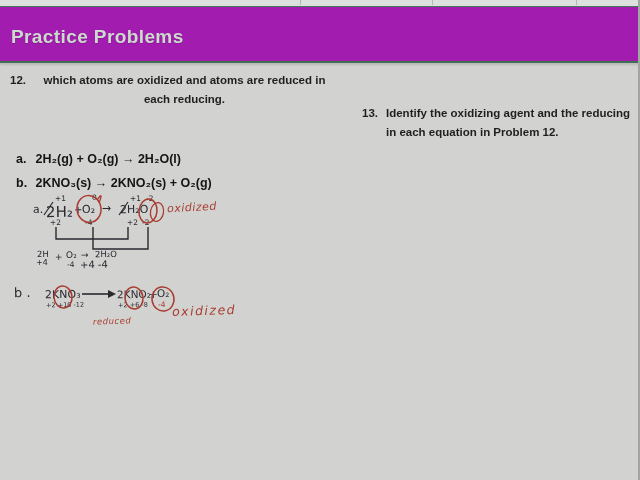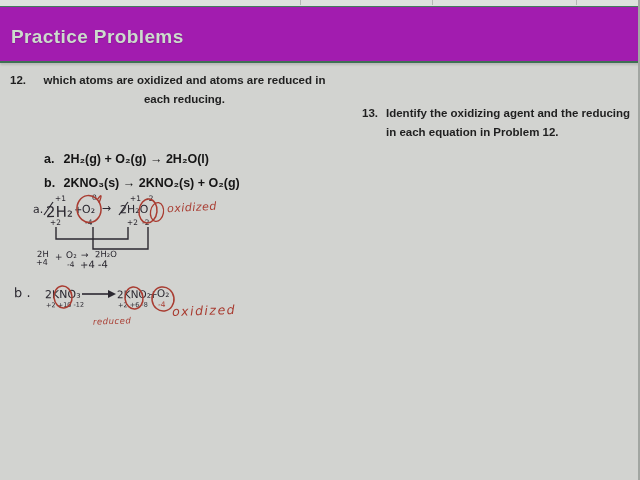--- a/index.html
+++ b/index.html
@@ -16,21 +16,21 @@
           letter-spacing:0.4px;color:#ccdccc;text-shadow:0 1px 1px rgba(0,0,0,0.15);}
   
   .printed{color:#1f1f1f;font-weight:700;}
   .p12{position:absolute;left:10px;top:71px;width:330px;font-size:11.5px;line-height:18.5px;text-align:center;}
   .p12 .num{position:absolute;left:0;top:0;}
   .p12 .lines{margin-left:19px;}
   .p13{position:absolute;left:362px;top:90px;width:278px;font-size:11.5px;line-height:18.5px;
        white-space:nowrap;margin-top:14px;}
   .p13 .num{position:absolute;left:0;top:0;}
   .p13 .lines{margin-left:24px;}
-  .eq{position:absolute;left:44px;color:#151515;font-weight:700;font-size:12.5px;white-space:nowrap;}
+  .eq{position:absolute;left:16px;color:#151515;font-weight:700;font-size:12.5px;white-space:nowrap;}
   .eq .lab{display:inline-block;width:16px;}
   
   .hand{position:absolute;font-family:"DejaVu Sans",sans-serif;color:#2b2830;
         white-space:nowrap;transform:rotate(-1deg);}
   .hand.red{color:#a93c31;}
   .hand.cursive{font-style:italic;letter-spacing:0.5px;}
   svg.overlay{position:absolute;left:0;top:0;pointer-events:none;}
   .edge{position:absolute;right:0;top:0;width:2px;height:480px;background:#a2a6a2;}
 </style>
 </head>

